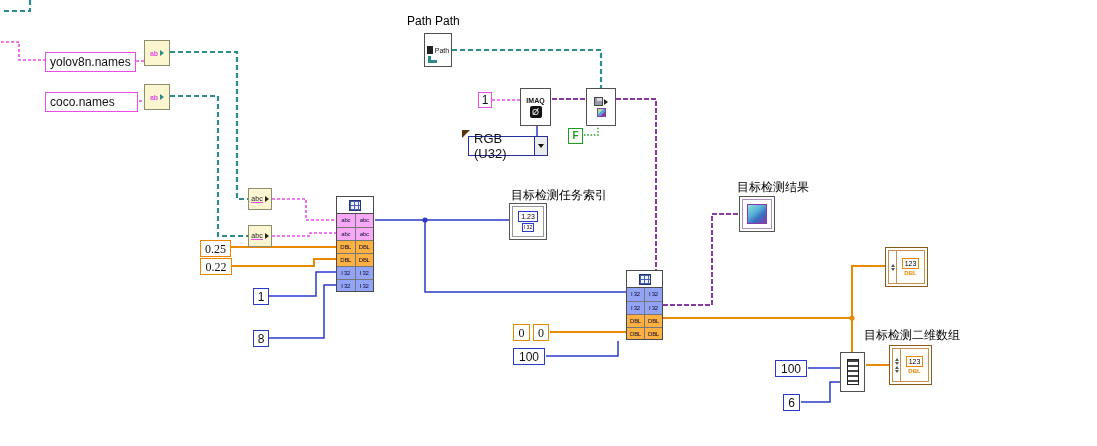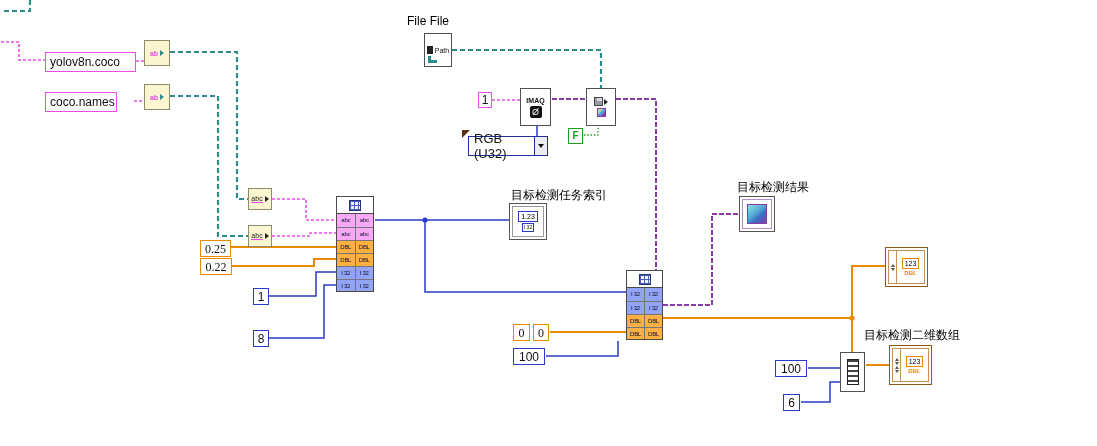--- a/index.html
+++ b/index.html
@@ -135,22 +135,22 @@
     <path class="w-i32" d="M546,356 L618,356 L618,341"></path>
     <path class="w-i32" d="M808,368 L841,368"></path>
     <path class="w-i32" d="M801,402 L830,402 L830,382 L841,382"></path>
 
     <path class="w-bool" d="M584,135 L598,135 L598,127"></path>
 
     <circle class="dot-i32" cx="425" cy="220" r="2.6"></circle>
     <circle class="dot-dbl" cx="852" cy="318" r="2.6"></circle>
   </svg>
 
-  <div class="const b-str txt-left" style="left:45px;top:52px;width:91px;height:20px">yolov8n.coco</div>
-  <div class="const b-str txt-left" style="left:45px;top:92px;width:72px;height:20px">coco.names</div>
+  <div class="const b-str txt-left" style="left:45px;top:52px;width:91px;height:20px">yolov8n.names</div>
+  <div class="const b-str txt-left" style="left:45px;top:92px;width:93px;height:20px">coco.names</div>
 
   <div class="fn-node" style="left:144px;top:40px;width:26px;height:26px">
     <span class="g-pink">ab</span>
     <span class="tri-r"></span>
   </div>
   <div class="fn-node" style="left:144px;top:84px;width:26px;height:26px">
     <span class="g-pink">ab</span>
     <span class="tri-r"></span>
   </div>
 
@@ -191,21 +191,21 @@
       <div class="sn-cell bg-i32">I 32</div>
       <div class="sn-cell bg-i32">I 32</div>
     </div>
   </div>
 
   <div class="const b-dbl" style="left:200px;top:240px;width:31px;height:17px">0.25</div>
   <div class="const b-dbl" style="left:200px;top:258px;width:32px;height:17px">0.22</div>
   <div class="const b-i32" style="left:253px;top:288px;width:16px;height:17px">1</div>
   <div class="const b-i32" style="left:253px;top:330px;width:16px;height:17px">8</div>
 
-  <div class="lbl" style="left:407px;top:14px">File File</div>
+  <div class="lbl" style="left:407px;top:14px">Path Path</div>
   <div class="icon-node" style="left:424px;top:33px;width:28px;height:34px">
     <div class="ph-row">
       <span class="ph-ic"></span>
       <span class="ph-txt">Path</span>
     </div>
     <div class="ph-corner"></div>
   </div>
 
   <div class="const b-str" style="left:478px;top:92px;width:14px;height:16px">1</div>
   <div class="icon-node" style="left:520px;top:88px;width:31px;height:38px">

